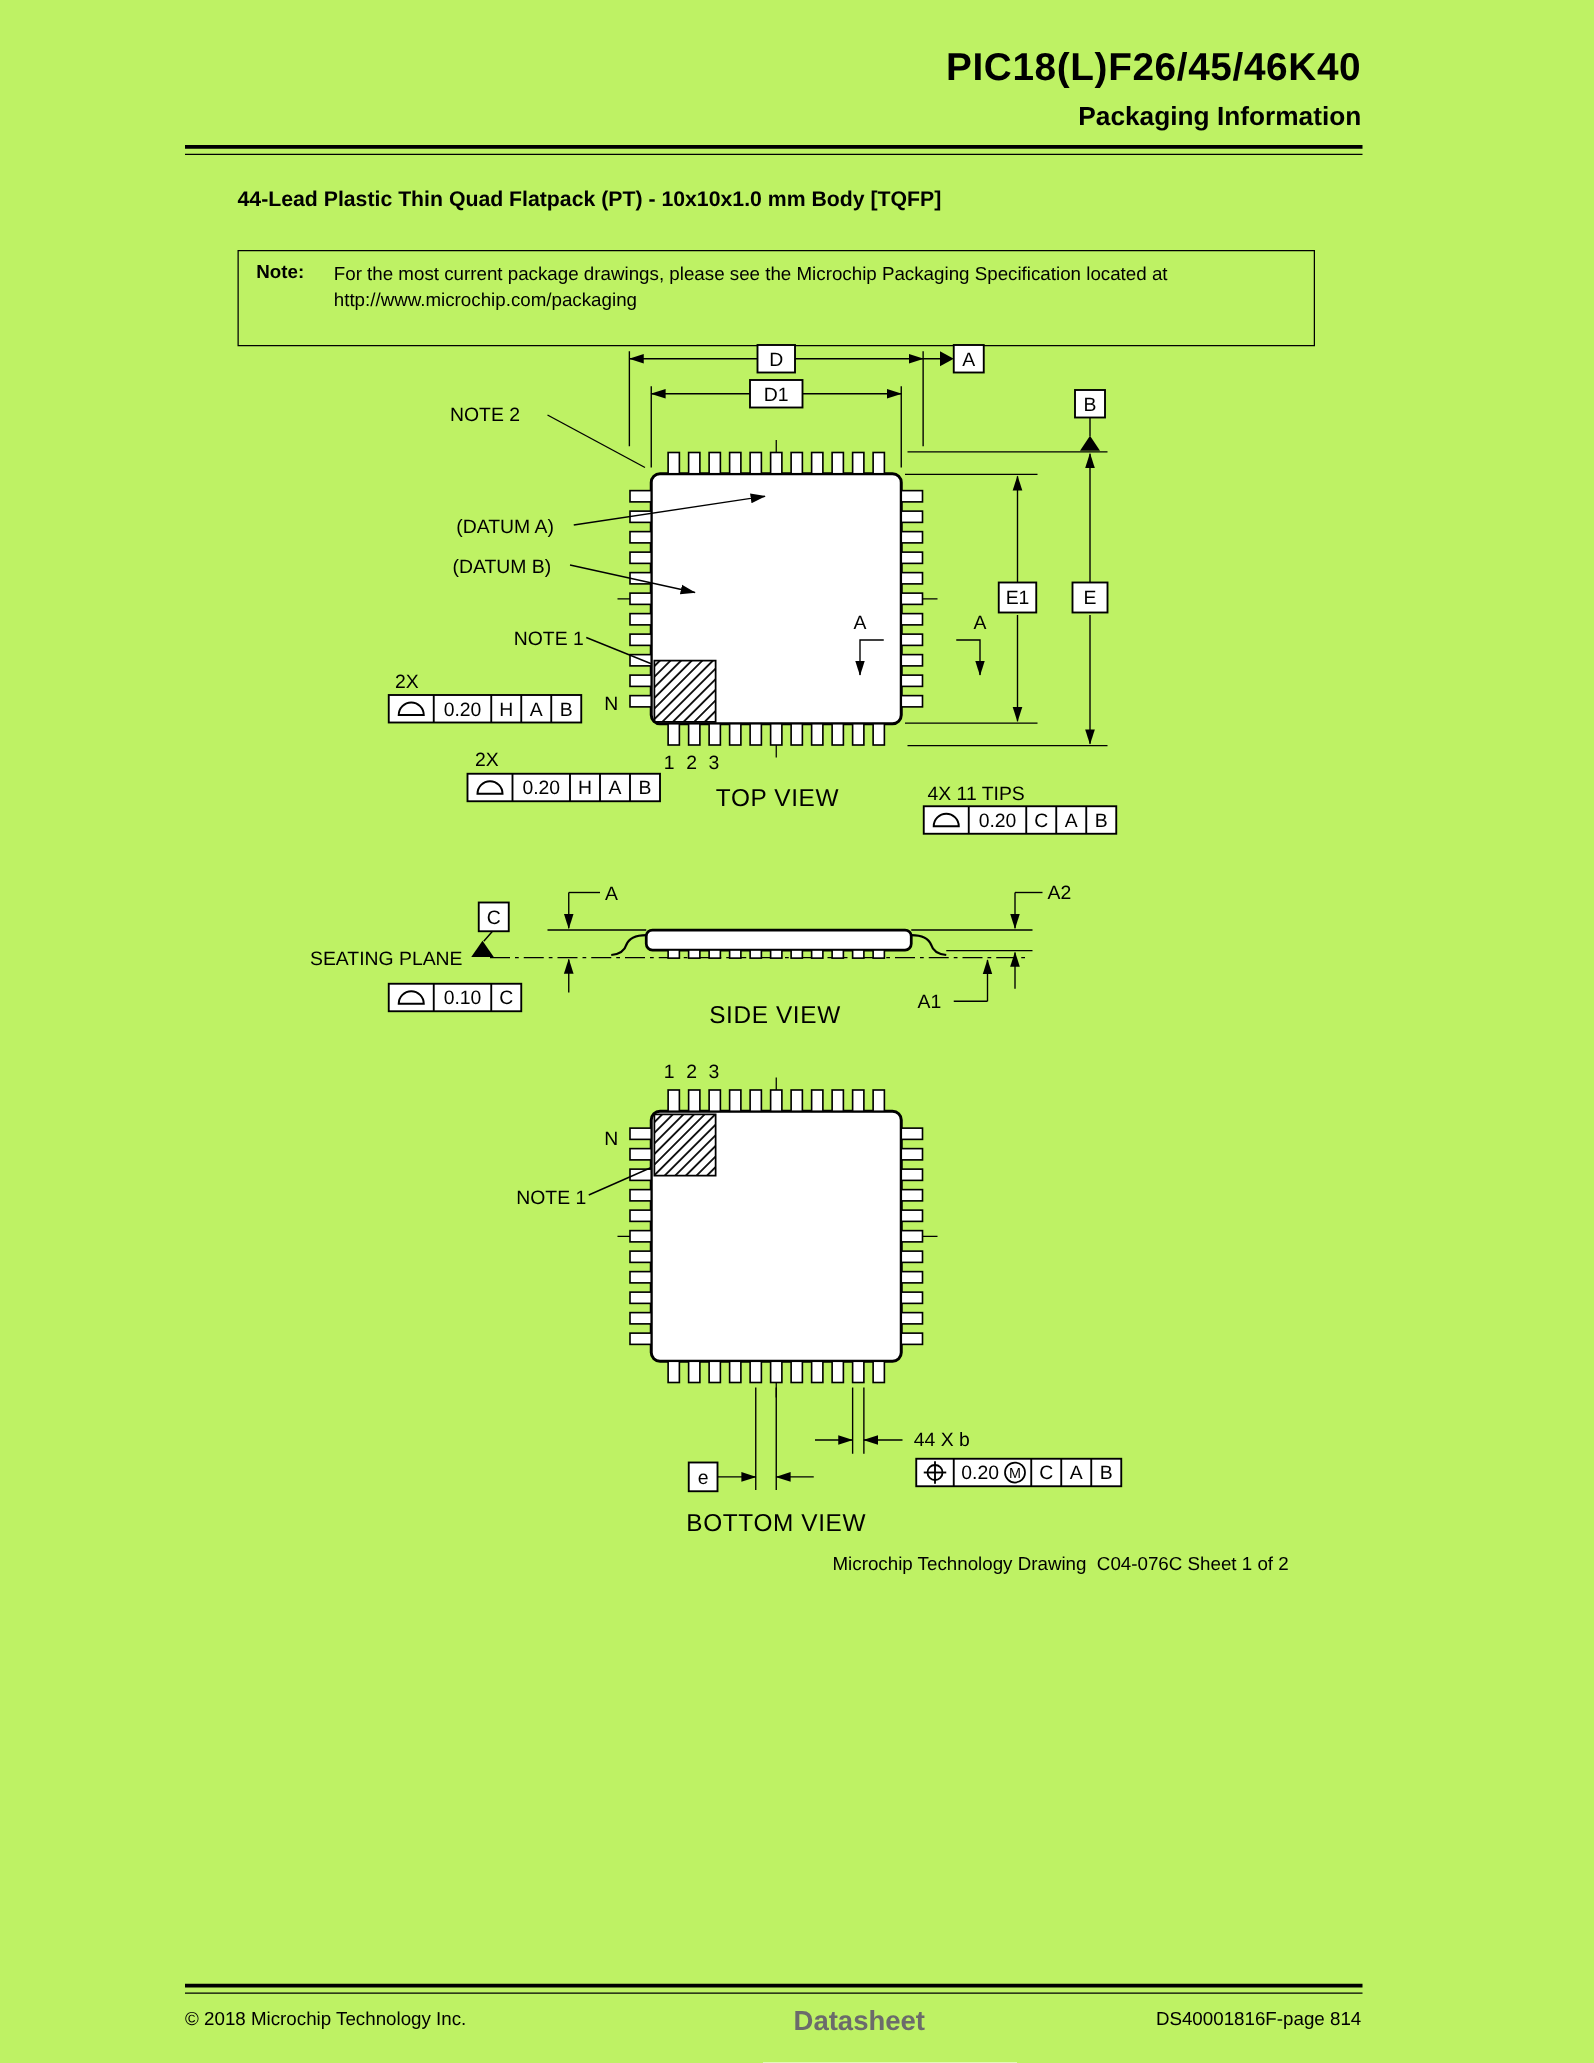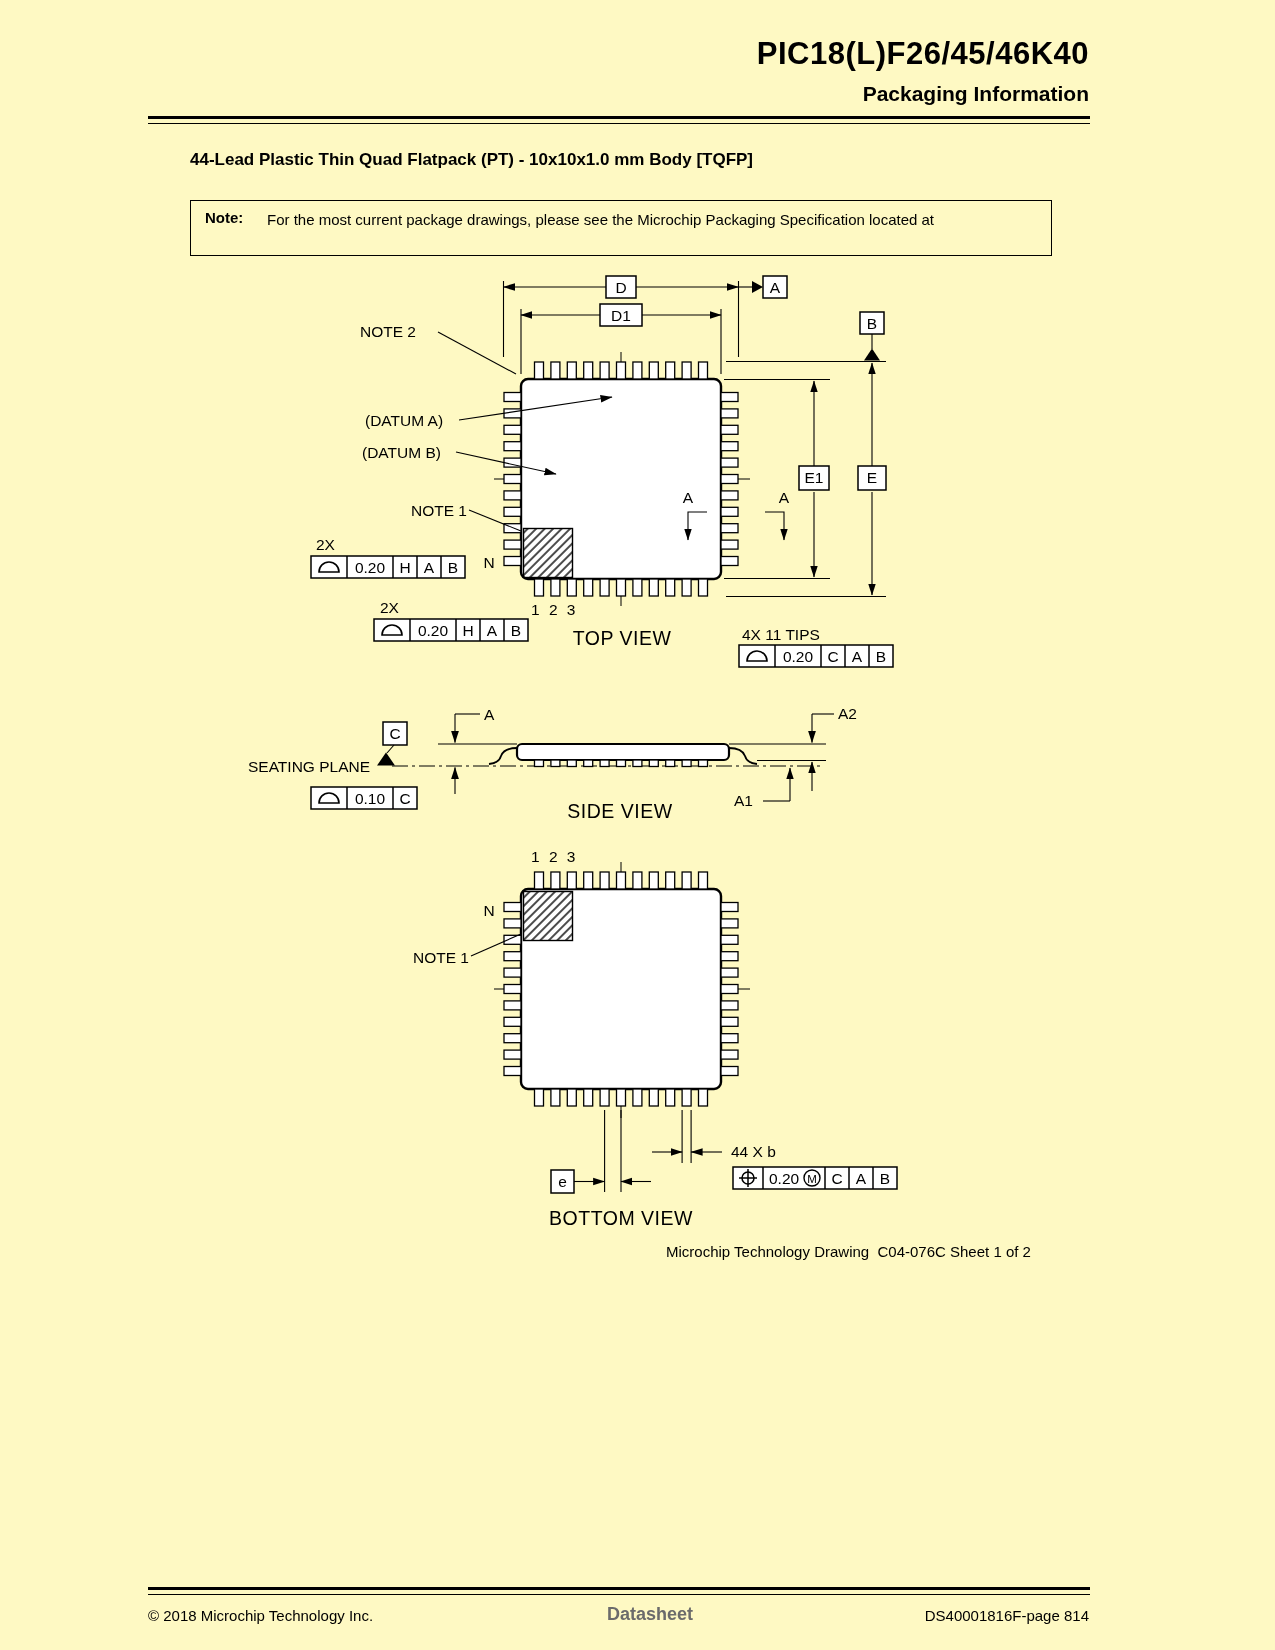--- a/index.html
+++ b/index.html
@@ -1,33 +1,33 @@
 <!DOCTYPE html>
 <html><head>
 <meta charset="utf-8">
 <style>
   html,body{margin:0;padding:0;background:#fff;}
-  .page{position:relative;width:1275px;height:1650px;background:#fef9c3;overflow:hidden;
+  .page{position:relative;width:1275px;height:1650px;background:#bef264;overflow:hidden;
         font-family:"Liberation Sans",sans-serif;color:#000;}
   .doc-title{position:absolute;top:36px;right:186px;font-size:31px;font-weight:bold;letter-spacing:.5px;}
   .doc-subtitle{position:absolute;top:82px;right:186px;font-size:21px;font-weight:bold;}
   .rule{position:absolute;left:148px;width:942px;}
   .rule .thick{height:3px;background:#000;}
   .rule .thin{height:1.3px;background:#000;margin-top:4px;}
   .rule-top{top:116px;}
   .rule-bottom{top:1587px;}
   .section-heading{position:absolute;left:190px;top:150px;font-size:17px;font-weight:bold;}
   .note-box{position:absolute;left:190px;top:200px;width:862px;border:1.6px solid #000;
             display:flex;padding:8px 0 25px 0;box-sizing:border-box;}
   .note-label{font-weight:bold;font-size:15px;margin-left:14px;width:62px;flex:none;}
   .note-text{font-size:15px;line-height:21px;}
   .drawing-credit{position:absolute;left:666px;top:1243px;font-size:15px;white-space:pre;}
   .footer-copyright{position:absolute;left:148px;top:1607px;font-size:15px;}
-  .footer-center{position:absolute;left:560px;top:1604px;width:180px;text-align:center;
-                 font-size:18px;font-weight:bold;color:#6b6b6b;}
+  .footer-center{position:absolute;left:560px;top:1604px;width:180px;text-align:right;
+                 font-size:22px;font-weight:bold;color:#6b6b6b;}
   .footer-page{position:absolute;right:186px;top:1607px;font-size:15px;margin-left:34px;}
   svg{position:absolute;left:0;top:250px;}
   .lbl{font-family:"Liberation Sans",sans-serif;font-size:15.5px;fill:#000;}
   .cap{font-family:"Liberation Sans",sans-serif;font-size:19.5px;fill:#000;letter-spacing:.5px;}
   .pnums{letter-spacing:2.5px;}
   .mono-m{font-family:"Liberation Sans",sans-serif;font-size:11.5px;fill:#000;}
   .box{fill:#fff;stroke:#000;stroke-width:1.5;}
   .boxl{stroke:#000;stroke-width:1.5;}
   .dim{stroke:#000;stroke-width:1.1;fill:none;}
   .thin{stroke:#000;stroke-width:1.1;fill:none;}
@@ -51,20 +51,21 @@
       <div class="thick"></div>
       <div class="thin"></div>
     </div>
 
   <div class="section-heading">44-Lead Plastic Thin Quad Flatpack (PT) - 10x10x1.0 mm Body [TQFP]</div>
 
   <div class="note-box">
     <span class="note-label">Note:</span>
     <div class="note-text">
       <div>For the most current package drawings, please see the Microchip Packaging Specification located at</div>
+      <div>http://www.microchip.com/packaging</div>
     </div>
   </div>
 
   <svg width="1275" height="1010" viewBox="0 250 1275 1010">
     <defs>
       <marker id="arr" viewBox="0 0 10 10" refX="9.5" refY="5" markerWidth="11" markerHeight="11" orient="auto">
         <path d="M0,1.8 L10,5 L0,8.2 Z" fill="#000"></path>
       </marker>
       <pattern id="hatch" width="6" height="6" patternUnits="userSpaceOnUse" patternTransform="rotate(-45)">
         <line x1="0" y1="3" x2="6" y2="3" stroke="#000" stroke-width="1.4"></line>

